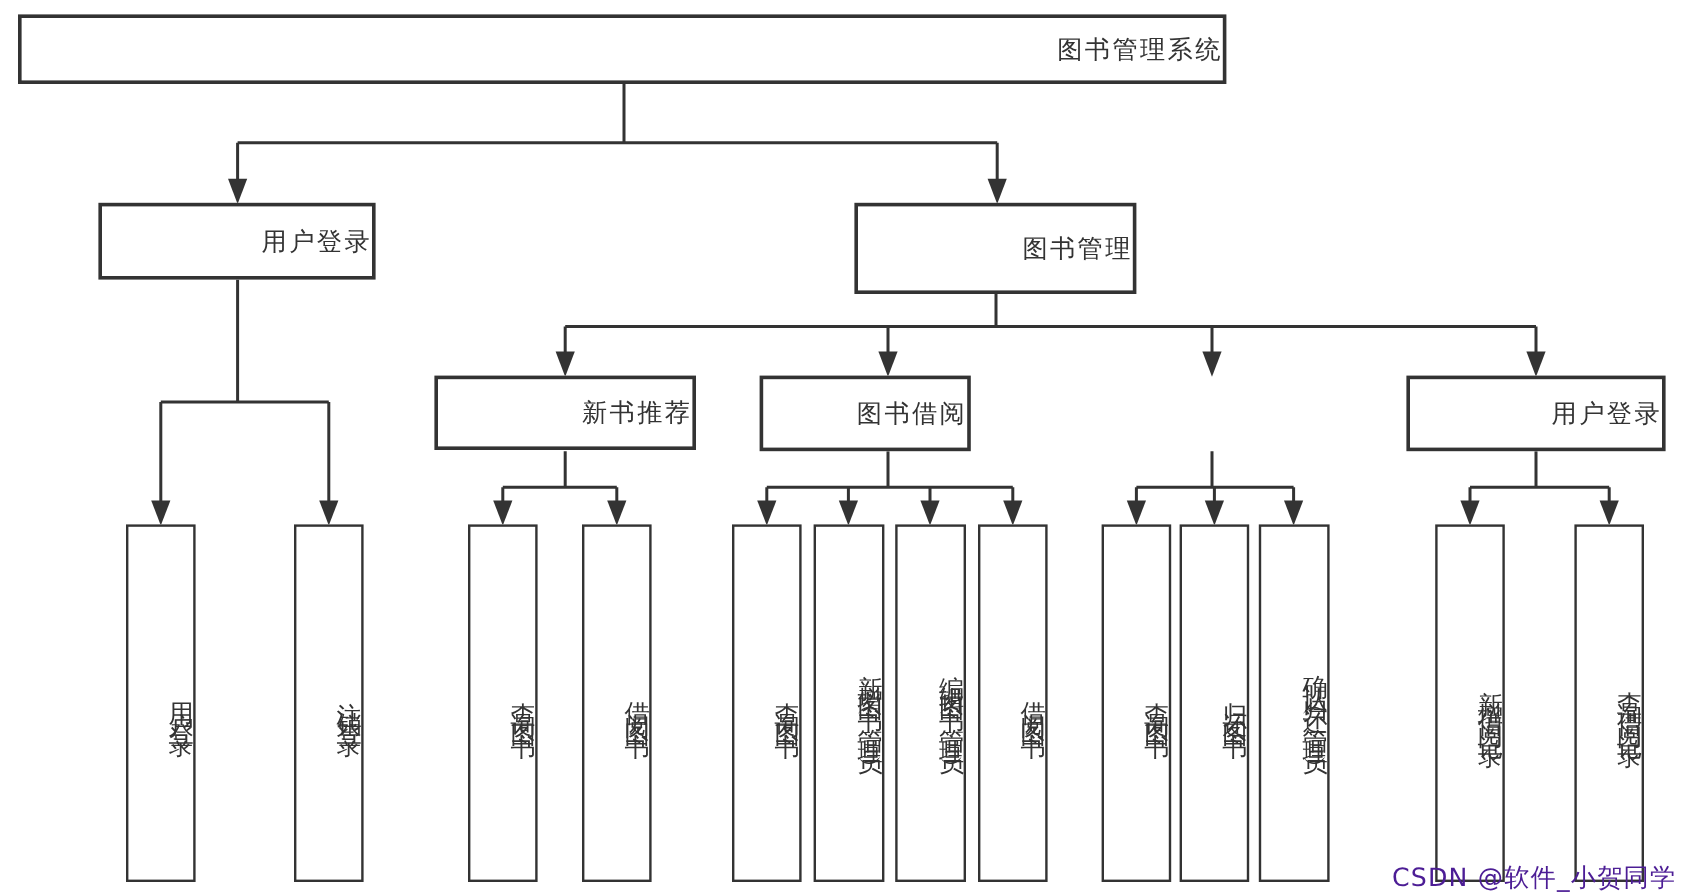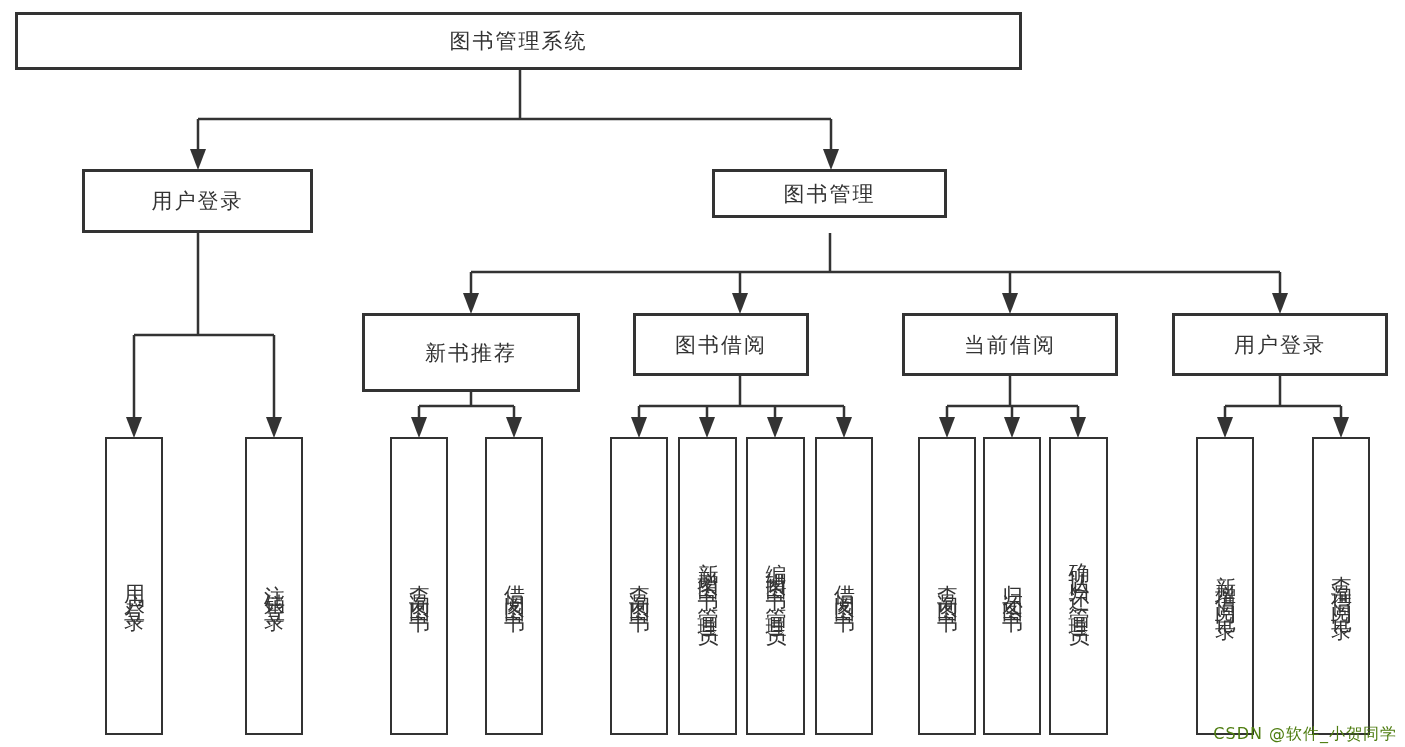--- a/index.html
+++ b/index.html
@@ -22,21 +22,21 @@
     top: 0;
     z-index: 1;
   }
   .node {
     position: absolute;
     box-sizing: border-box;
     background: #ffffff;
     border: 3px solid #333333;
     display: flex;
     align-items: center;
-    justify-content: center;
+    justify-content: flex-end;
     z-index: 2;
   }
   .node.h span {
     font-size: 21px;
     letter-spacing: 2px;
     white-space: nowrap;
   }
   .node.leaf {
     border-width: 2px;
   }
@@ -45,23 +45,23 @@
     text-orientation: mixed;
     font-size: 21px;
     letter-spacing: 9px;
     line-height: 1;
   }
   .watermark {
     position: absolute;
     right: 8px;
     bottom: 2px;
     z-index: 3;
-    font-size: 16px;
+    font-size: 21px;
     letter-spacing: 1px;
-    color: #4d7c0f;
+    color: #4c1d95;
     white-space: nowrap;
   }
 </style>
 </head>
 <body>
 
 <div class="stage">
 
   <svg class="wires" width="1405" height="747" viewBox="0 0 1405 747">
     <g stroke="#333333" stroke-width="2.5" fill="none">
@@ -103,32 +103,29 @@
     </g>
   </svg>
 
   <div class="node h" style="left:15px;top:12px;width:1007px;height:58px">
     <span>图书管理系统</span>
   </div>
 
   <div class="node h" style="left:82px;top:169px;width:231px;height:64px">
     <span>用户登录</span>
   </div>
-  <div class="node h" style="left:712px;top:169px;width:235px;height:49px">
+  <div class="node h" style="left:712px;top:169px;width:235px;height:76px">
     <span>图书管理</span>
   </div>
 
-  <div class="node h" style="left:362px;top:313px;width:218px;height:79px">
+  <div class="node h" style="left:362px;top:313px;width:218px;height:62px">
     <span>新书推荐</span>
   </div>
   <div class="node h" style="left:633px;top:313px;width:176px;height:63px">
     <span>图书借阅</span>
-  </div>
-  <div class="node h" style="left:902px;top:313px;width:216px;height:63px">
-    <span>当前借阅</span>
   </div>
   <div class="node h" style="left:1172px;top:313px;width:216px;height:63px">
     <span>用户登录</span>
   </div>
 
   <div class="node leaf" style="left:105px;top:437px;width:58px;height:298px">
     <span>用户登录</span>
   </div>
   <div class="node leaf" style="left:245px;top:437px;width:58px;height:298px">
     <span>注销登录</span>

